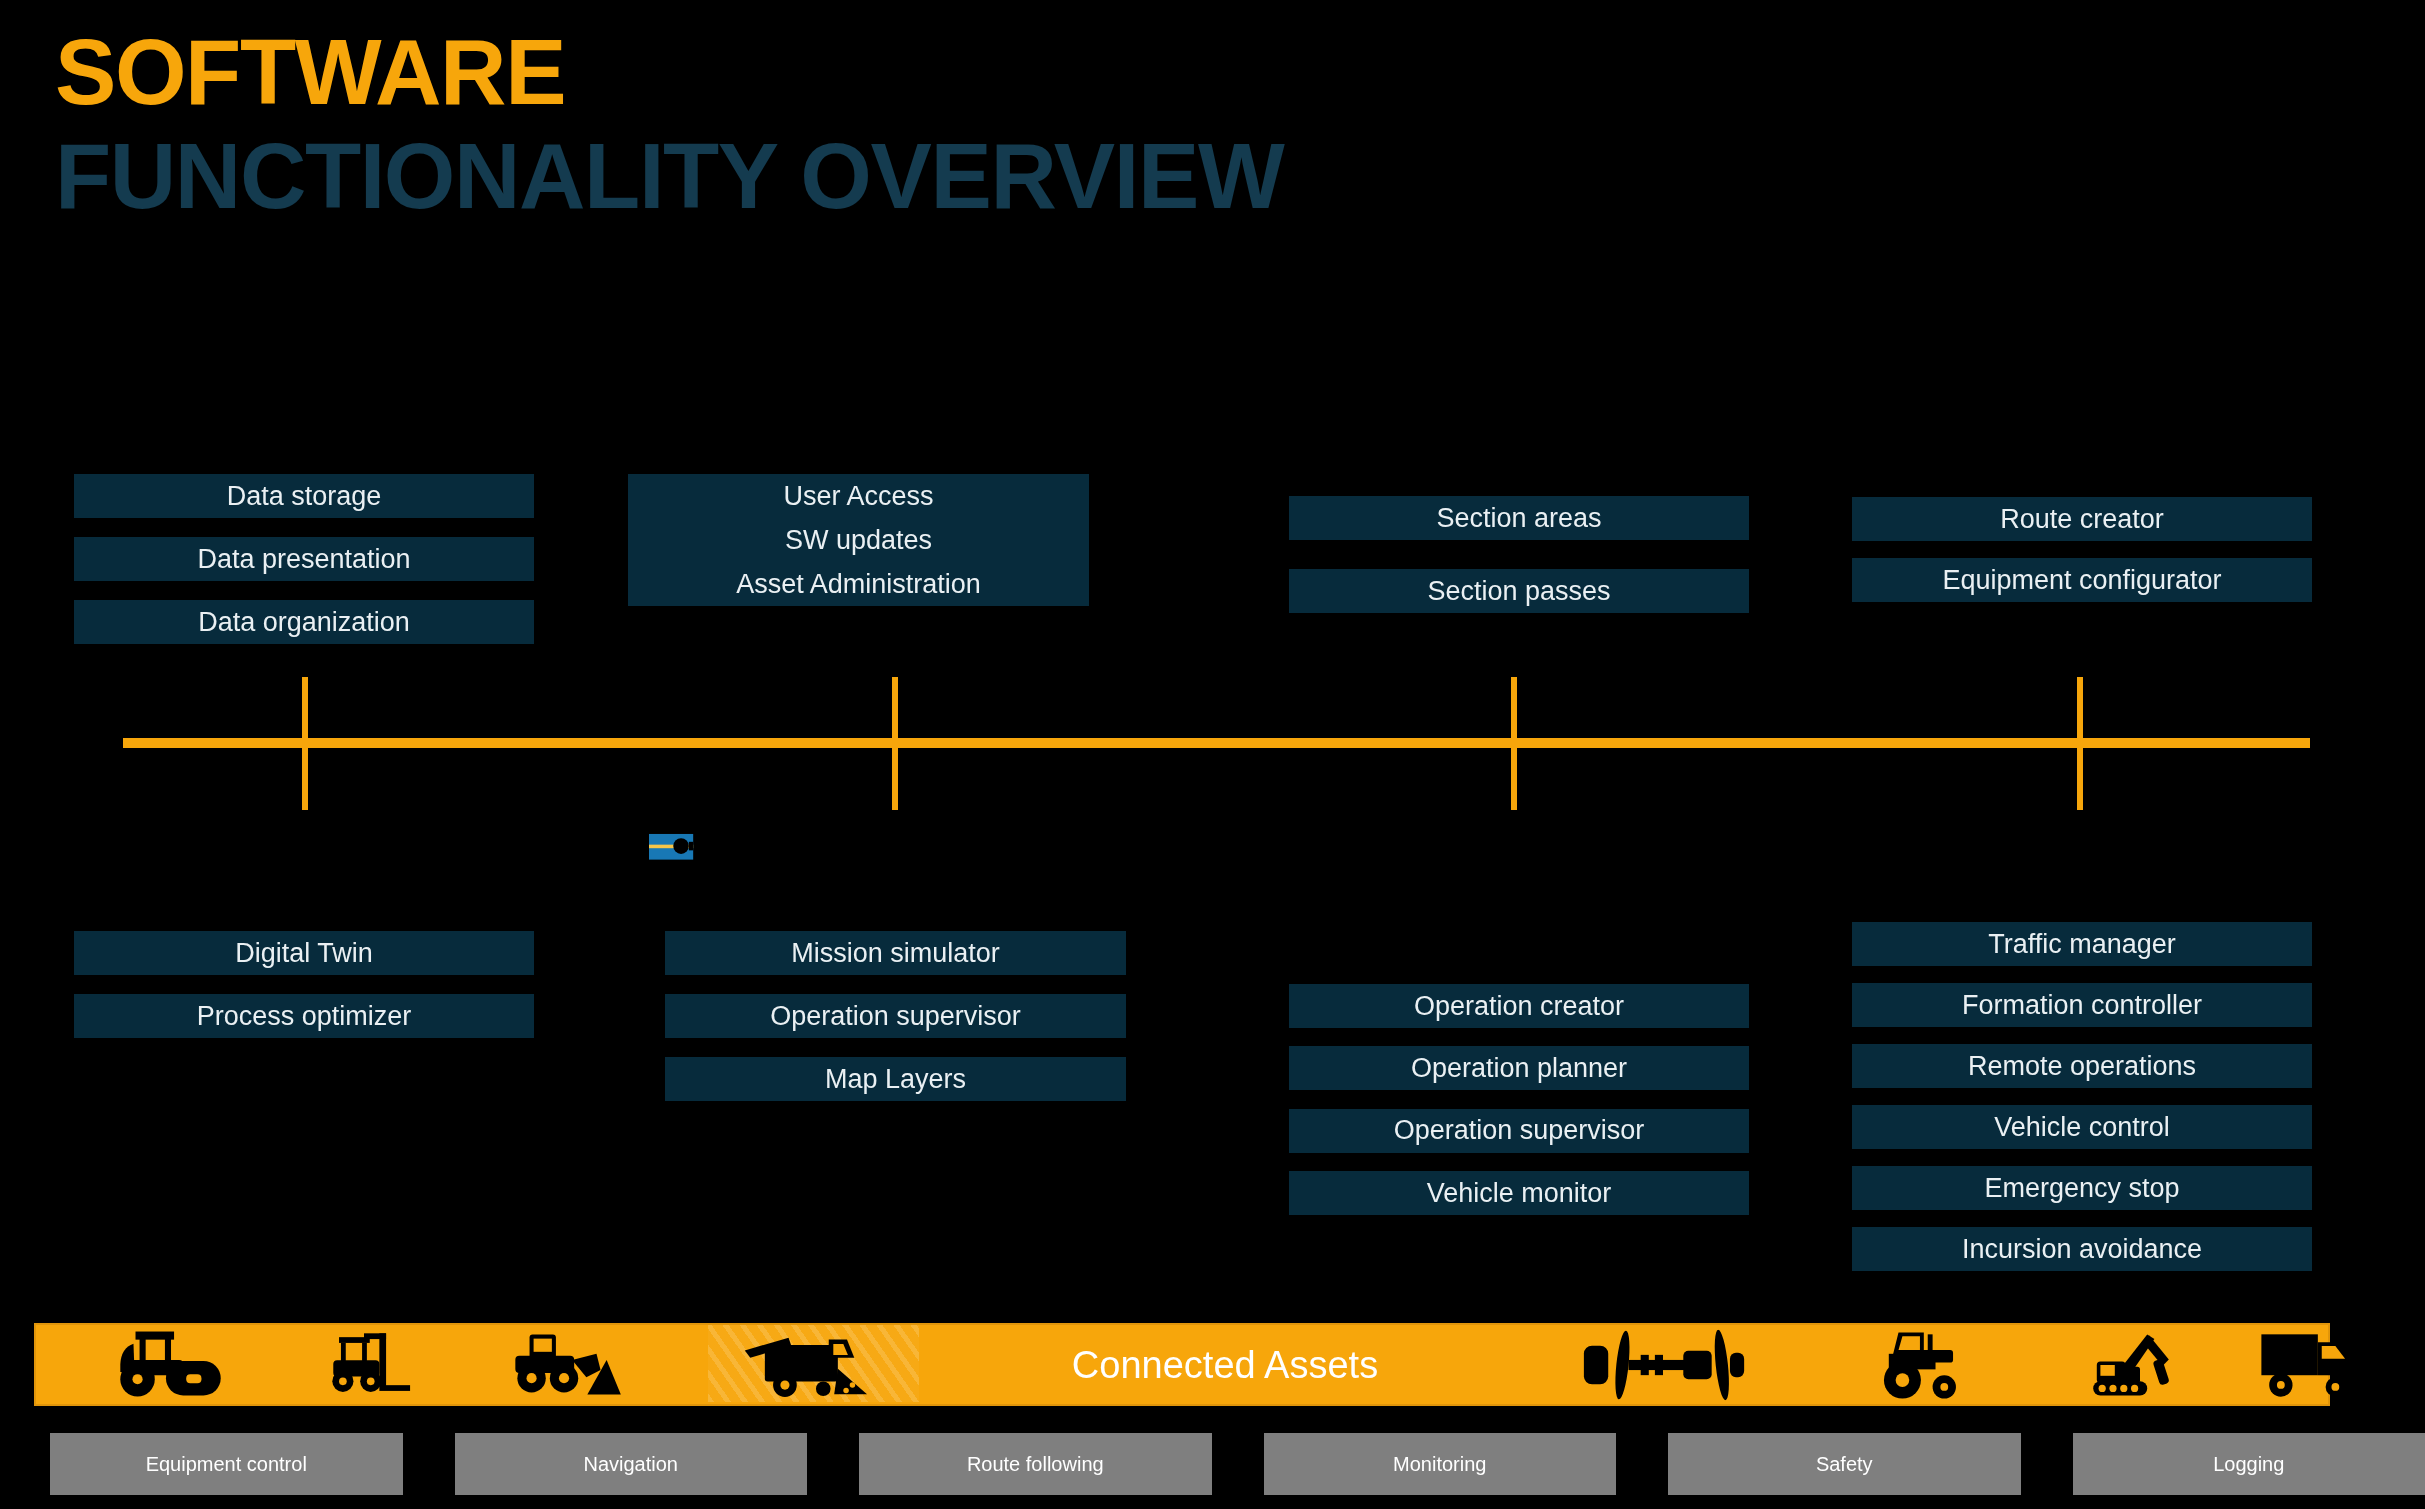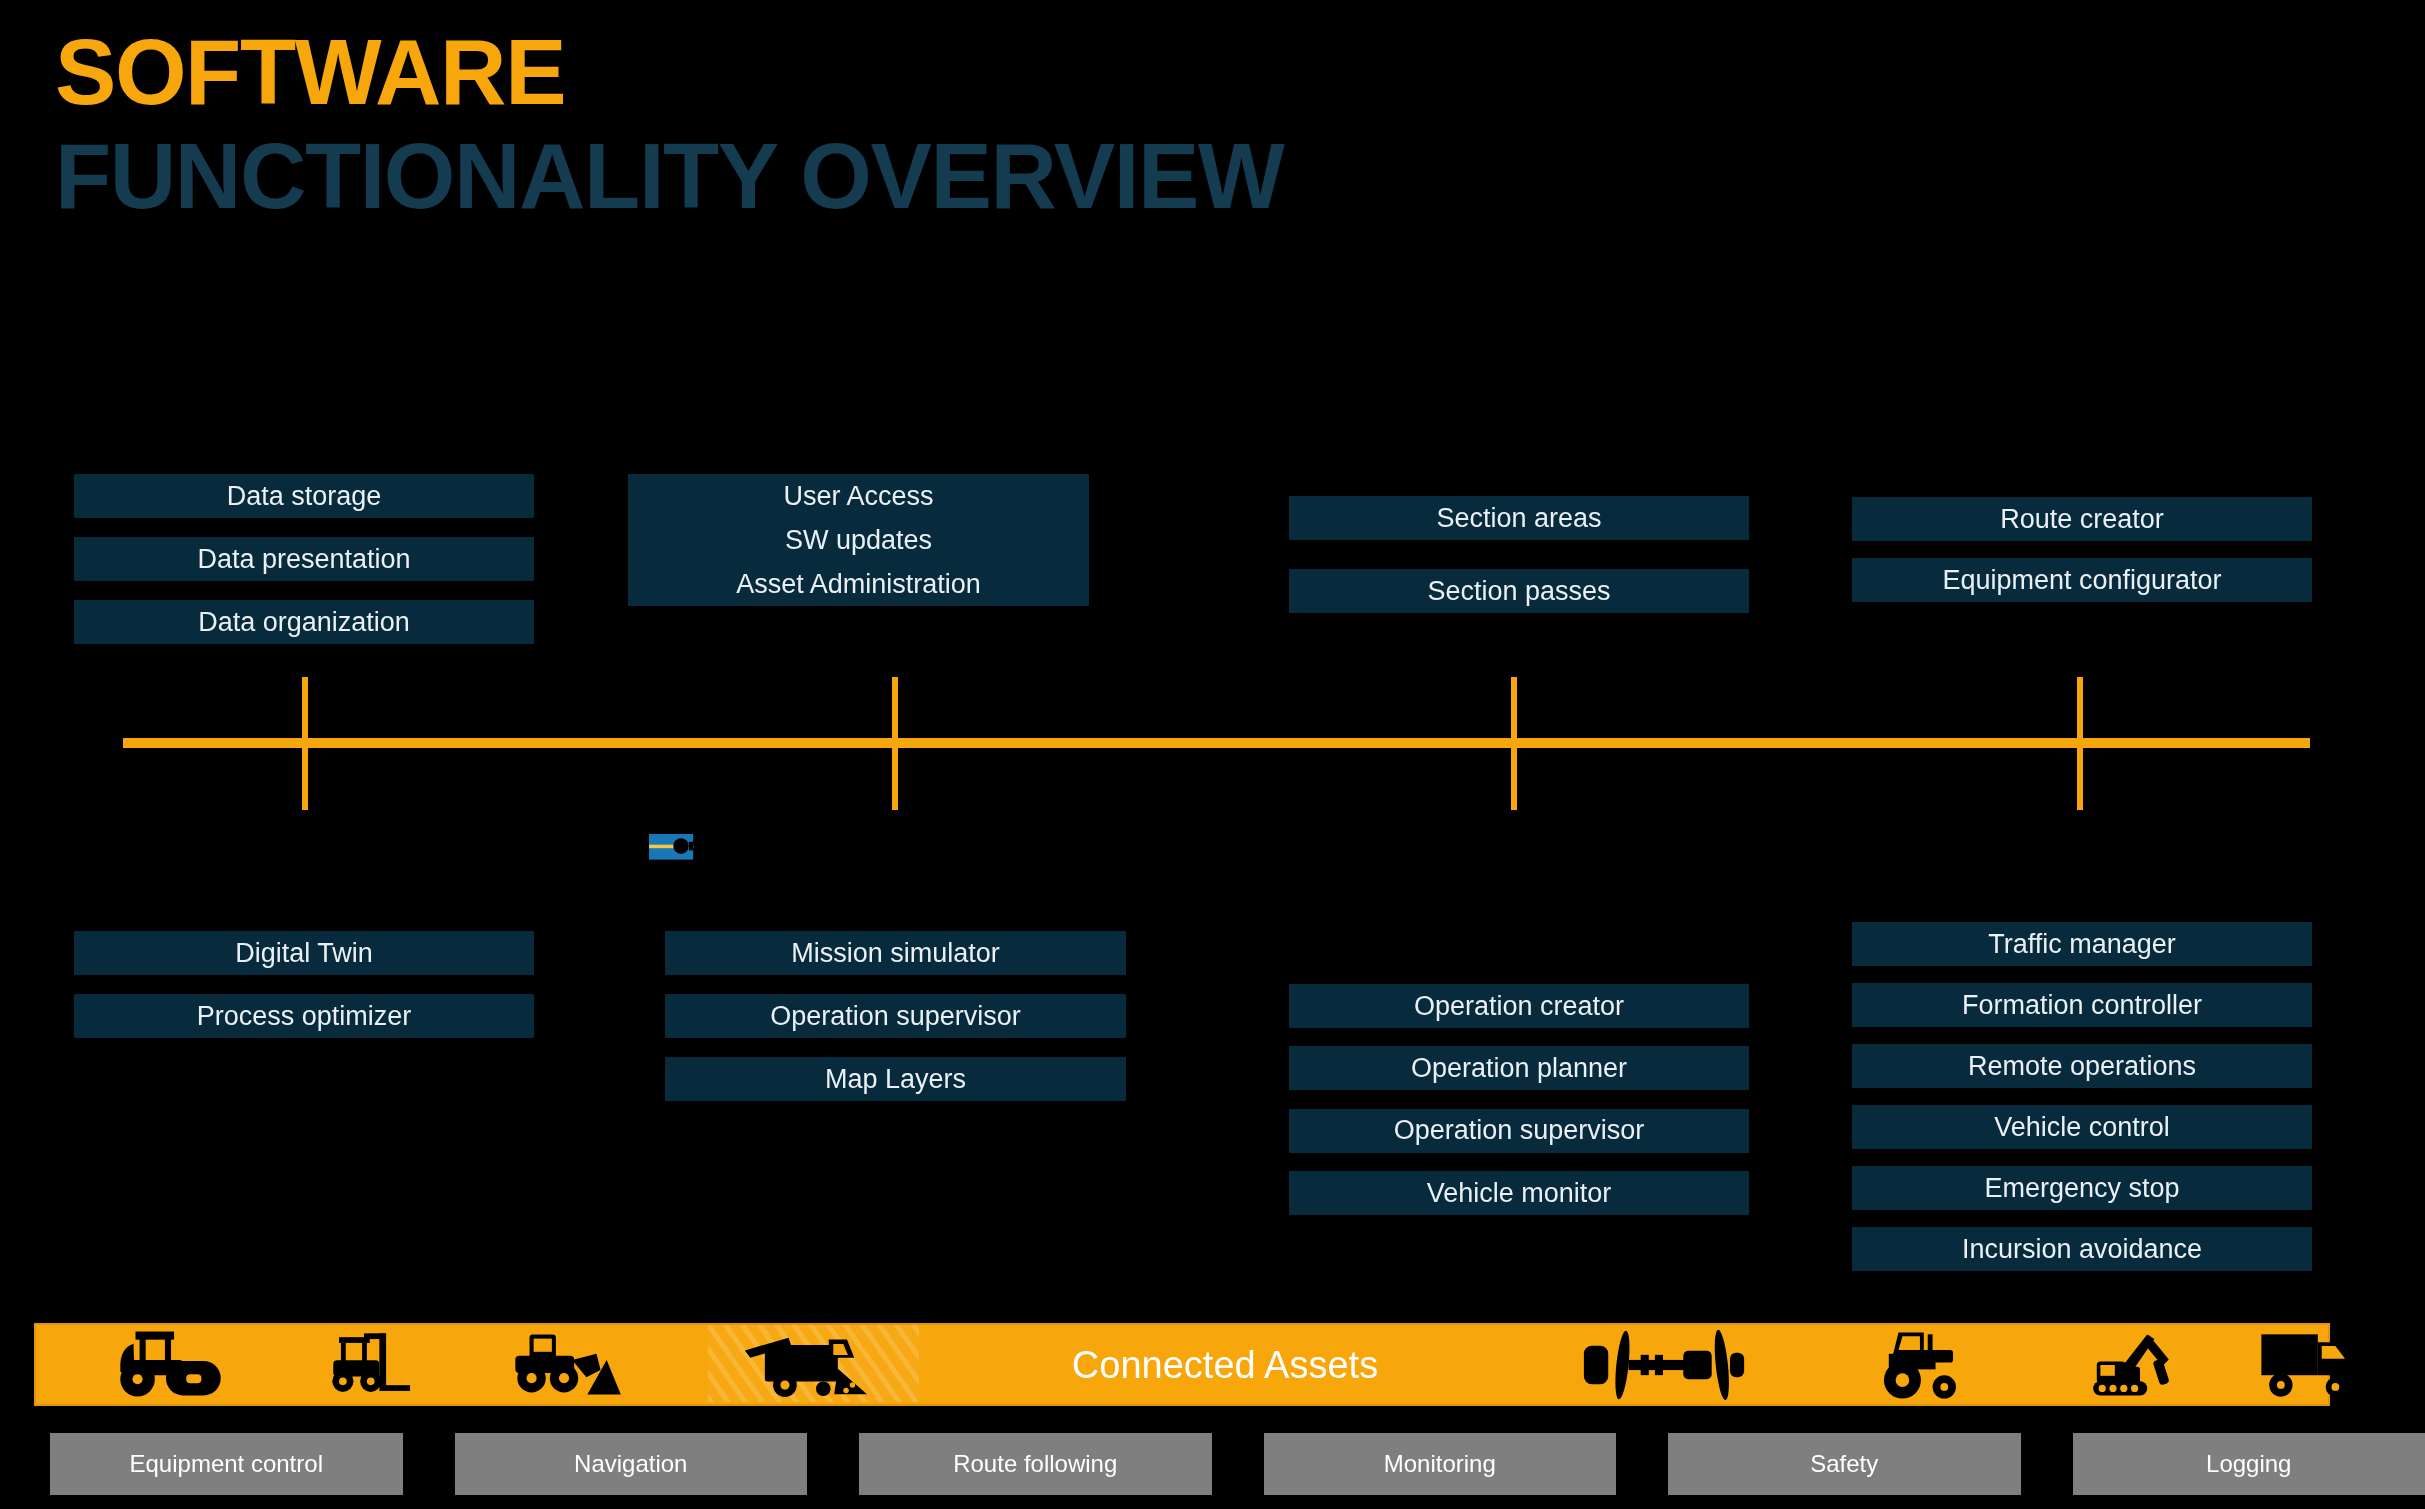--- a/index.html
+++ b/index.html
@@ -46,21 +46,21 @@
   .assets-bar{position:absolute;left:34px;top:1323px;width:2296px;height:83px;
     background:var(--orange);border:2.8px solid var(--orange-dark);}
   .assets-label{position:absolute;left:1189px;top:50%;transform:translate(-50%,-50%);
     color:#FFFFFF;font-size:38px;font-weight:300;white-space:nowrap;}
   .bar-icon{position:absolute;top:50%;transform:translate(-50%,-50%);}
   .combine-highlight{position:absolute;left:672px;top:0;width:211px;height:77px;
     background:repeating-linear-gradient(55deg, rgba(255,255,255,0.18) 0 5px, rgba(255,255,255,0.04) 5px 14px);}
 
   
   .footer-row{position:absolute;left:50px;top:1433px;width:2375px;height:62px;display:flex;gap:52px;}
-  .cat-box{flex:1 1 0;background:var(--gray-box);color:#FFFFFF;font-size:24px;font-weight:300;
+  .cat-box{flex:1 1 0;background:var(--gray-box);color:#FFFFFF;font-size:20px;font-weight:300;
     display:flex;align-items:center;justify-content:center;white-space:nowrap;}
 </style>
 </head>
 <body>
 
 <div id="canvas">
 
   <div class="title-block">
     <div class="title-line l1">SOFTWARE</div>
     <div class="title-line l2">FUNCTIONALITY OVERVIEW</div>

